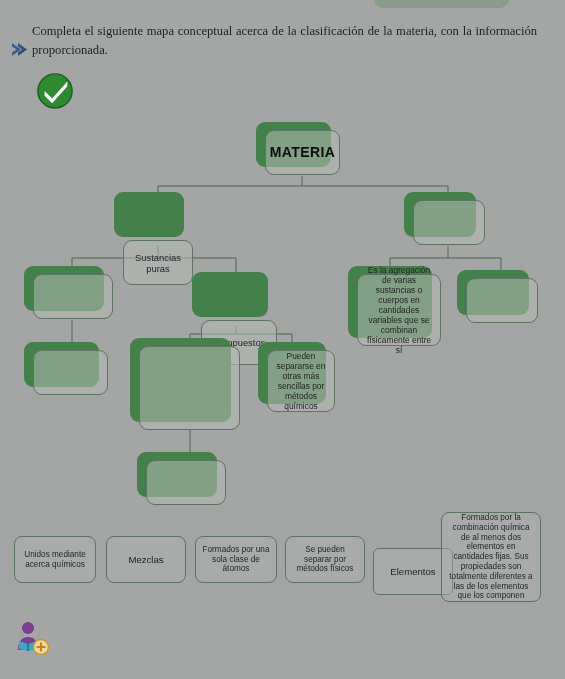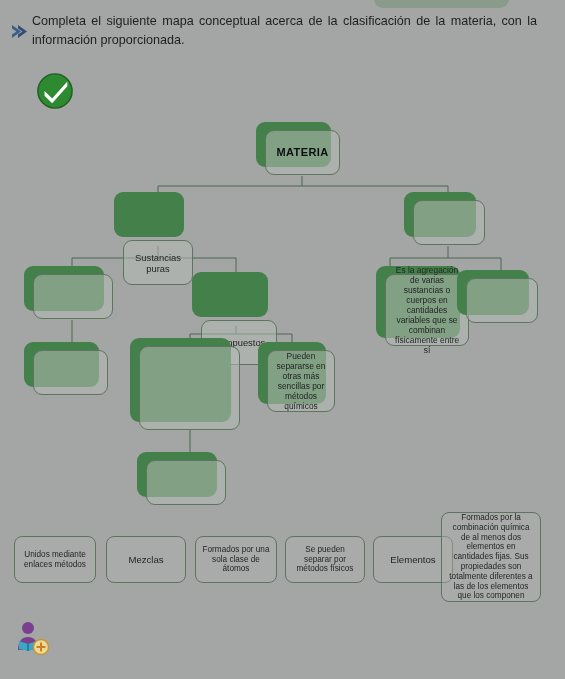--- a/index.html
+++ b/index.html
@@ -23,24 +23,25 @@
     width: 135px;
     height: 20px;
     background: #8b9b8b;
     border-radius: 9px;
   }
 
   
   #instruction-row {
     position: absolute;
     left: 10px;
-    top: 12px;
+    top: 22px;
     width: 545px;
     display: flex;
-    align-items: center;
+    align-items: flex-end;
+    font-family: Liberation Serif, serif;
   }
   #bullet-arrow {
     width: 20px;
     height: 20px;
     flex: 0 0 20px;
     margin-top: 1px;
   }
   #instruction-text {
     font-size: 12.6px;
     line-height: 19px;
@@ -101,21 +102,21 @@
     display: flex;
     align-items: center;
     justify-content: center;
     text-align: center;
     color: #222524;
     font-size: 8.6px;
     line-height: 10.4px;
     padding: 3px 5px;
   }
   .node.root .face {
-    font-size: 11px;
+    font-size: 14px;
     font-weight: bold;
     color: #0e0f10;
     letter-spacing: 0.4px;
   }
   .node.filled .face {
     font-size: 8.4px;
     line-height: 10px;
   }
   .node.medium .face {
     font-size: 9.4px;
@@ -225,21 +226,21 @@
   <div class="node" style="left:24px;top:266px;width:80px;height:45px;">
     <div class="shadow"></div>
     <div class="face"></div>
   </div>
 
   <div class="node medium" style="left:192px;top:272px;width:76px;height:45px;">
     <div class="shadow"></div>
     <div class="face">Compuestos</div>
   </div>
 
-  <div class="node filled" style="left:348px;top:266px;width:84px;height:72px;margin-left:28px;">
+  <div class="node filled" style="left:348px;top:266px;width:84px;height:72px;">
     <div class="shadow"></div>
     <div class="face">Es la agregación de varias sustancias o cuerpos en cantidades variables que se combinan físicamente entre sí</div>
   </div>
 
   <div class="node" style="left:457px;top:270px;width:72px;height:45px;">
     <div class="shadow"></div>
     <div class="face"></div>
   </div>
 
   <div class="node" style="left:24px;top:342px;width:75px;height:45px;">
@@ -258,32 +259,32 @@
   </div>
 
   <div class="node" style="left:137px;top:452px;width:80px;height:45px;">
     <div class="shadow"></div>
     <div class="face"></div>
   </div>
 </div>
 
 <div id="answer-bank">
   <div class="bank-option" style="left:0px;top:24px;width:82px;height:47px;">
-    <span>Unidos mediante enlaces métodos</span>
+    <span>Unidos mediante acerca químicos</span>
   </div>
   <div class="bank-option single-line" style="left:92px;top:24px;width:80px;height:47px;border-radius:8px;">
     <span>Mezclas</span>
   </div>
   <div class="bank-option" style="left:271px;top:24px;width:80px;height:47px;">
     <span>Se pueden separar por métodos físicos</span>
   </div>
   <div class="bank-option" style="left:181px;top:24px;width:82px;height:47px;">
     <span>Formados por una sola clase de átomos</span>
   </div>
-  <div class="bank-option single-line" style="left:359px;top:24px;width:80px;height:47px;">
+  <div class="bank-option single-line" style="left:359px;top:36px;width:80px;height:47px;border-radius:6px;">
     <span>Elementos</span>
   </div>
   <div class="bank-option" style="left:427px;top:0px;width:100px;height:90px;">
     <span>Formados por la combinación química de al menos dos elementos en cantidades fijas. Sus propiedades son totalmente diferentes a las de los elementos que los componen</span>
   </div>
 </div>
 
 <svg id="reader-icon" viewBox="0 0 40 36">
   <circle cx="16" cy="8" r="6" fill="#7b3f8f"></circle>
   <path d="M6 30 C6 21 10 17 16 17 C22 17 26 21 26 30 Z" fill="#7b3f8f"></path>

